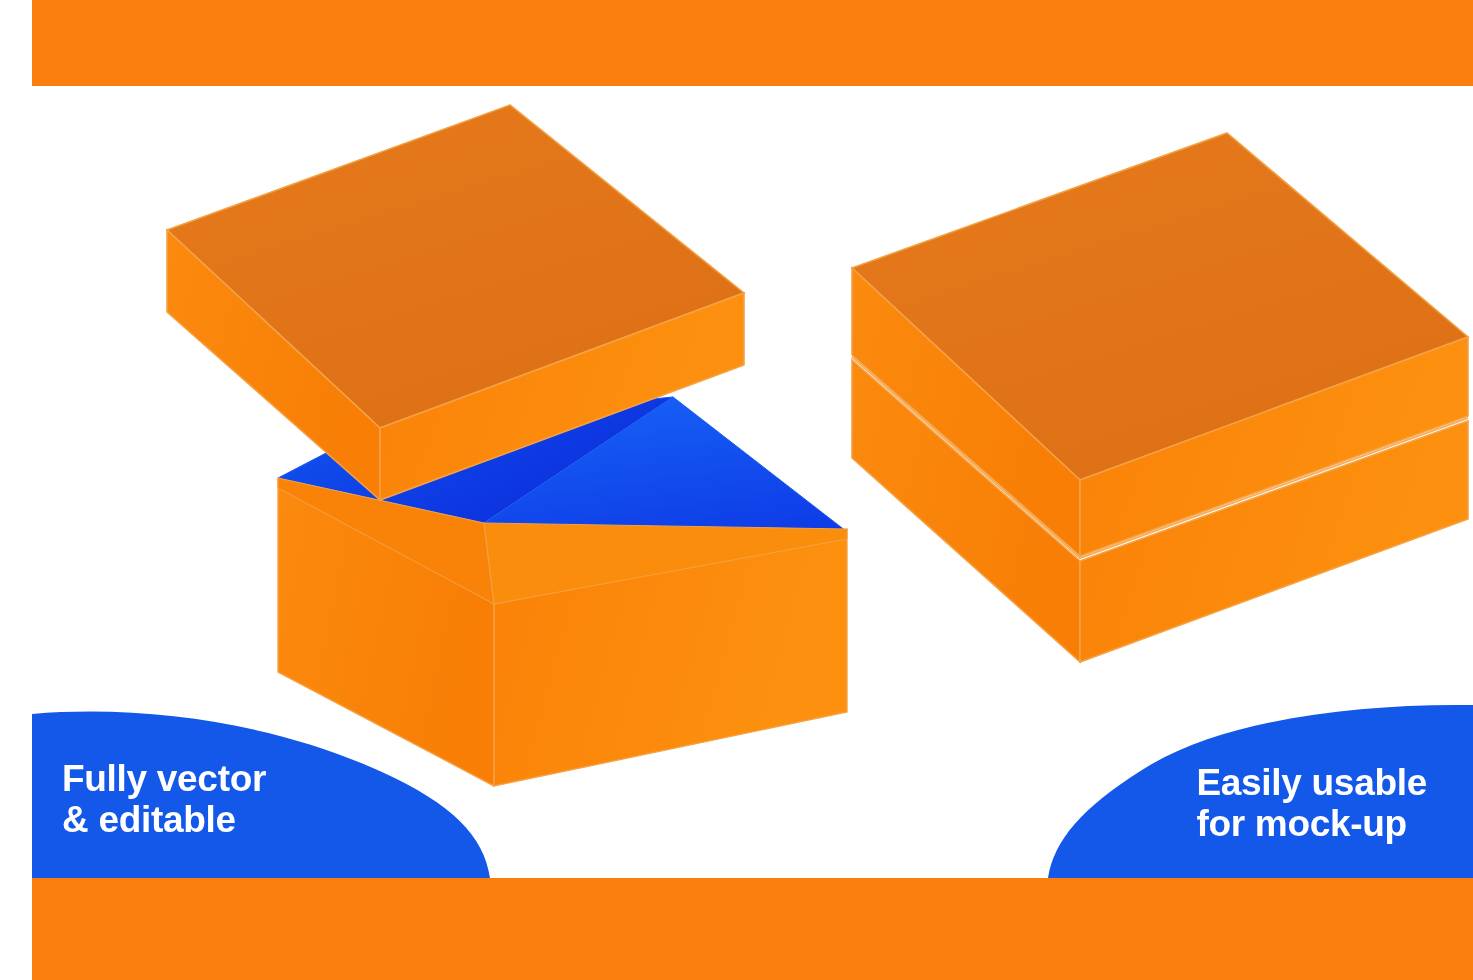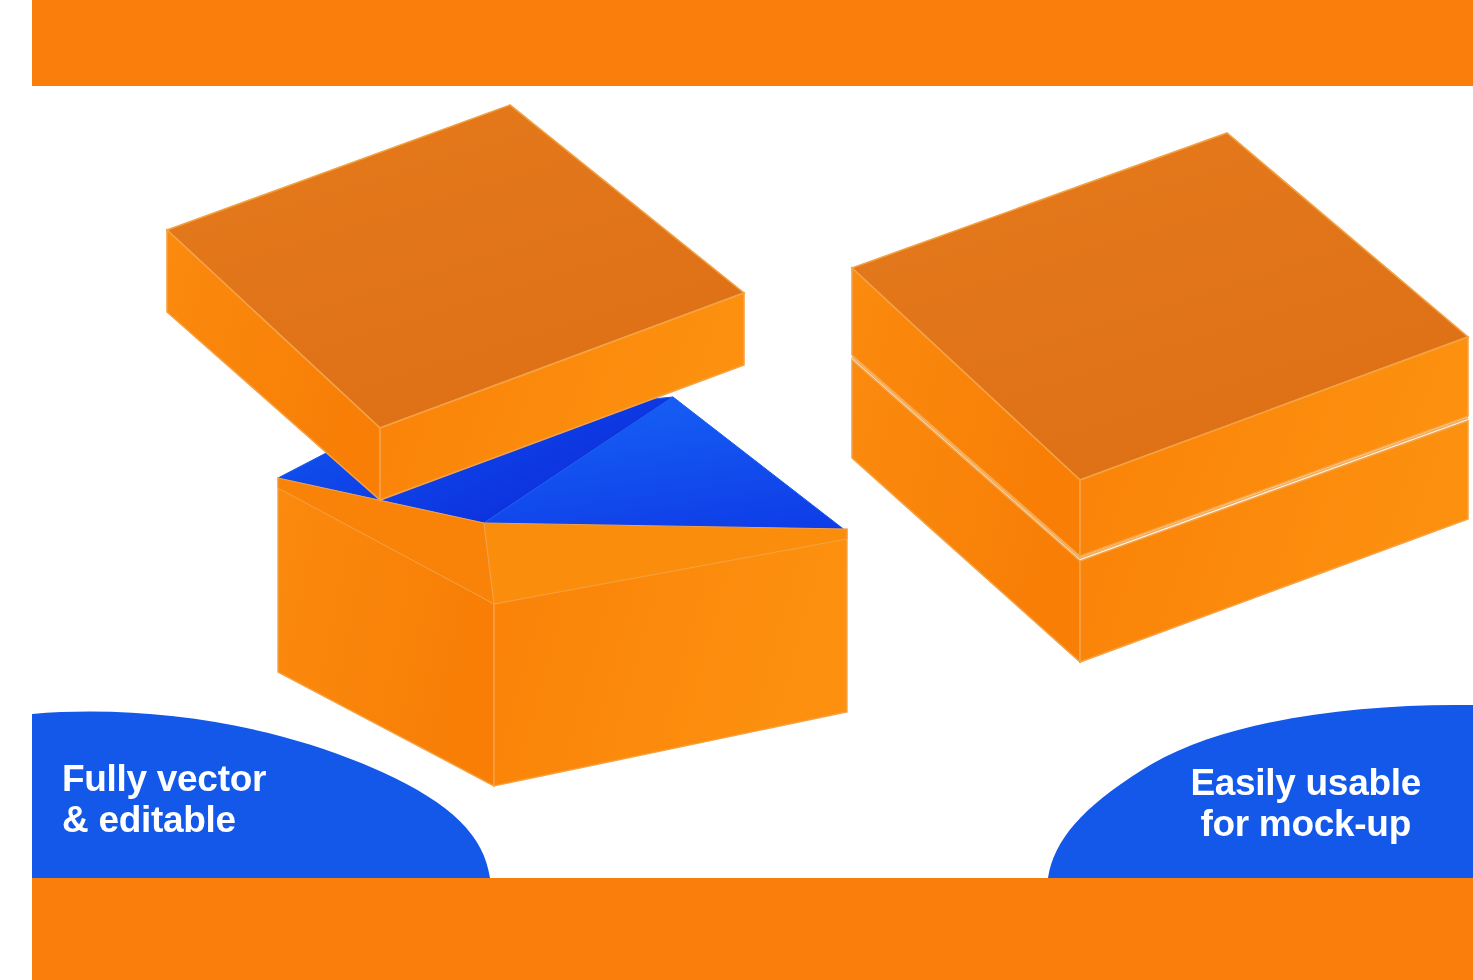--- a/index.html
+++ b/index.html
@@ -40,21 +40,21 @@
     position: absolute;
     color: #ffffff;
     font-weight: bold;
     font-size: 37px;
     line-height: 1.12;
     letter-spacing: -0.3px;
     white-space: pre-line;
     pointer-events: none;
   }
   #badge-left-text  { left: 30px;  top: 758px; text-align: left; }
-  #badge-right-text { right: 84px; top: 762px; text-align: center; }
+  #badge-right-text { right: 78px; top: 762px; text-align: left; }
 </style>
 </head>
 <body>
 
 <div id="stage">
 
   <div class="bar" id="bar-top"></div>
   <div class="bar" id="bar-bottom"></div>
 
   <svg id="artboard-svg" viewBox="0 0 1473 980" xmlns="http://www.w3.org/2000/svg">

